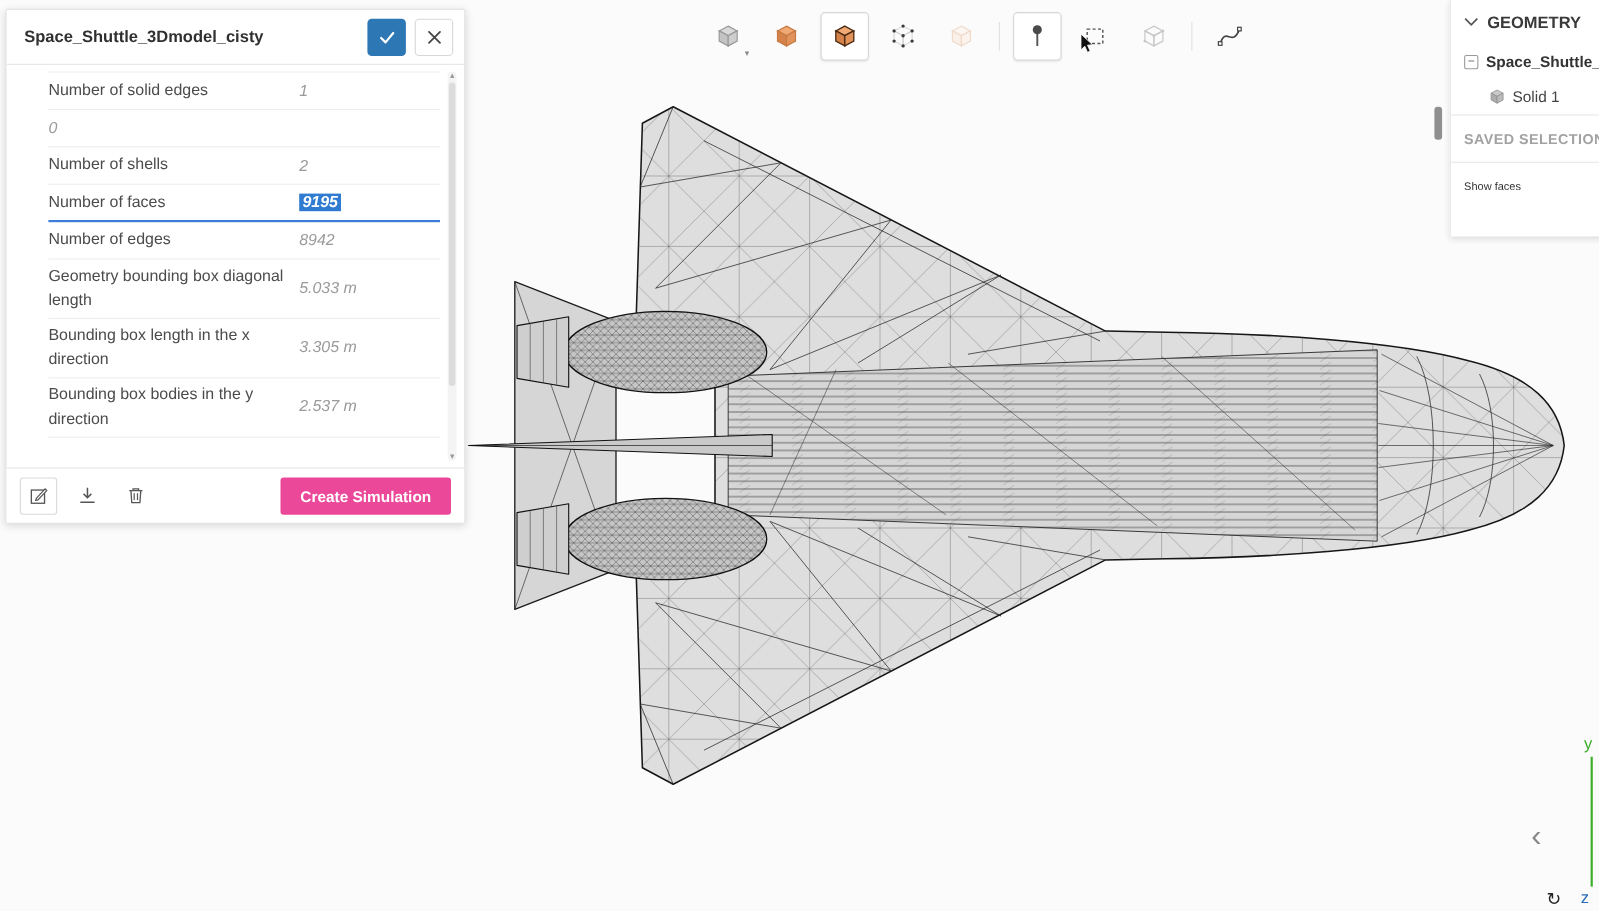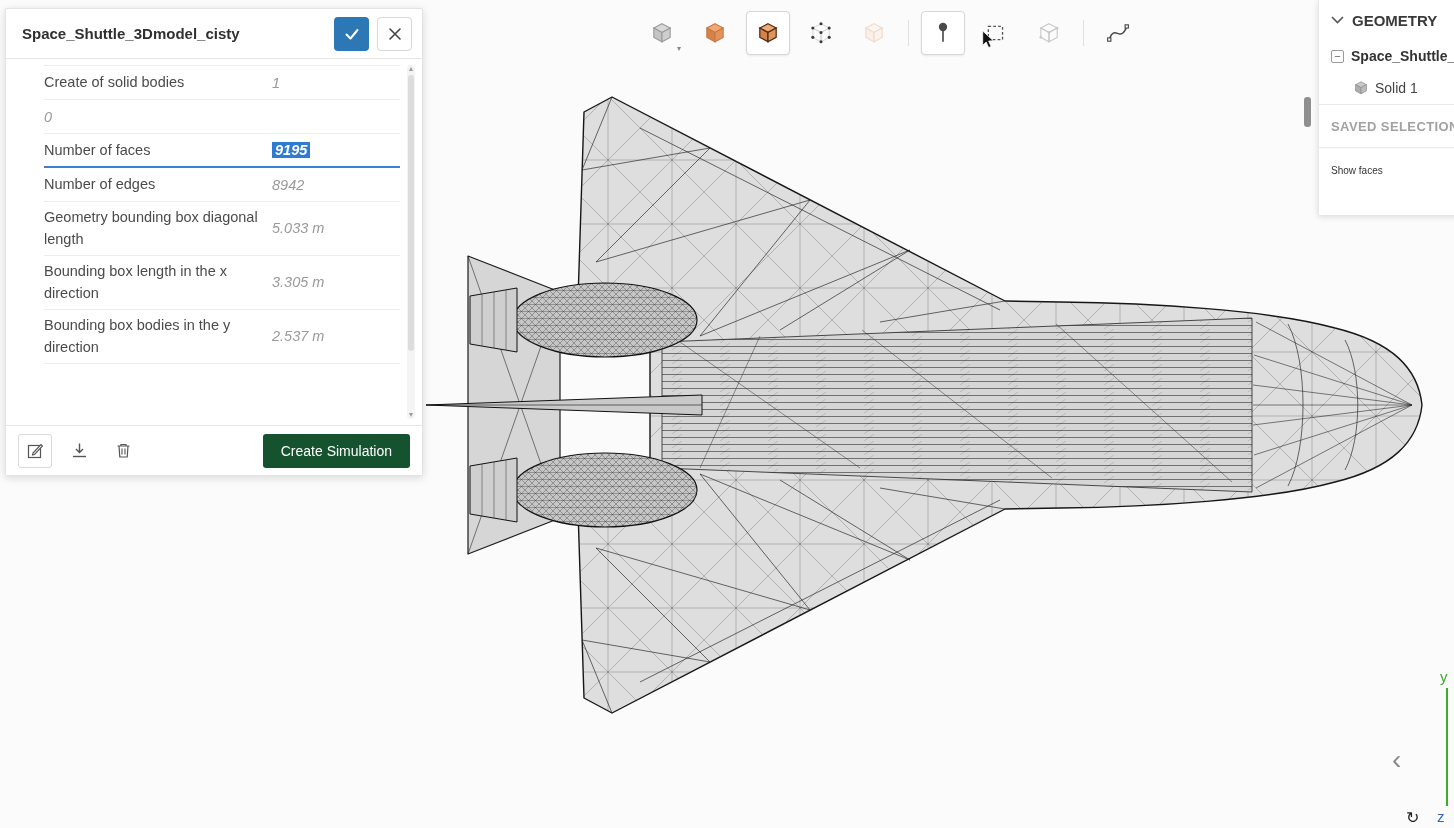--- a/index.html
+++ b/index.html
@@ -49,22 +49,22 @@
   .props-footer {
     position:absolute; left:0; right:0; bottom:0; height:50px; border-top:1px solid #e6e6e6;
     display:flex; align-items:center; padding:0 12px; background:#fff;
   }
   .icon-btn {
     width:34px; height:34px; display:flex; align-items:center; justify-content:center;
     background:#fff; border:none; cursor:pointer; color:#555; margin-right:10px;
   }
   .icon-btn.bordered { border:1px solid #d9d9d9; border-radius:3px; }
   .btn-create {
-    margin-left:auto; height:34px; padding:0 18px; background:#14532d; color:#fff;
-    font-size:14px; font-weight:normal; border:none; border-radius:3px; cursor:pointer;
+    margin-left:auto; height:34px; padding:0 18px; background:#ec4899; color:#fff;
+    font-size:14px; font-weight:bold; border:none; border-radius:3px; cursor:pointer;
     font-family:"Liberation Sans", sans-serif;
   }
 
   
   .toolbar { position:absolute; left:640px; top:11px; display:flex; align-items:center; gap:9px; z-index:10; }
   .tool-btn {
     width:44px; height:44px; display:flex; align-items:center; justify-content:center;
     background:transparent; border:1px solid transparent; border-radius:4px; cursor:pointer; position:relative;
   }
   .tool-btn.active { background:#fff; border:1px solid #d7d7d7; box-shadow:0 1px 2px rgba(0,0,0,.08); }
@@ -243,25 +243,29 @@
     <button class="btn-cancel">
       <svg width="14" height="14" viewBox="0 0 14 14">
         <path d="M2,2 L12,12 M12,2 L2,12" stroke="#444" stroke-width="1.6" stroke-linecap="round"></path>
       </svg>
     </button>
   </div>
 
   <div class="props-table">
     <div class="spacer-row"></div>
     <div class="trow">
-      <div class="tlabel">Create of solid bodies</div>
+      <div class="tlabel">Number of solid edges</div>
       <div class="tvalue">1</div>
     </div>
     <div class="trow">
       <div class="tvalue">0</div>
+    </div>
+    <div class="trow">
+      <div class="tlabel">Number of shells</div>
+      <div class="tvalue">2</div>
     </div>
     <div class="trow row-active">
       <div class="tlabel">Number of faces</div>
       <div class="tvalue"><span class="val-selected">9195</span></div>
     </div>
     <div class="trow">
       <div class="tlabel">Number of edges</div>
       <div class="tvalue">8942</div>
     </div>
     <div class="trow">

